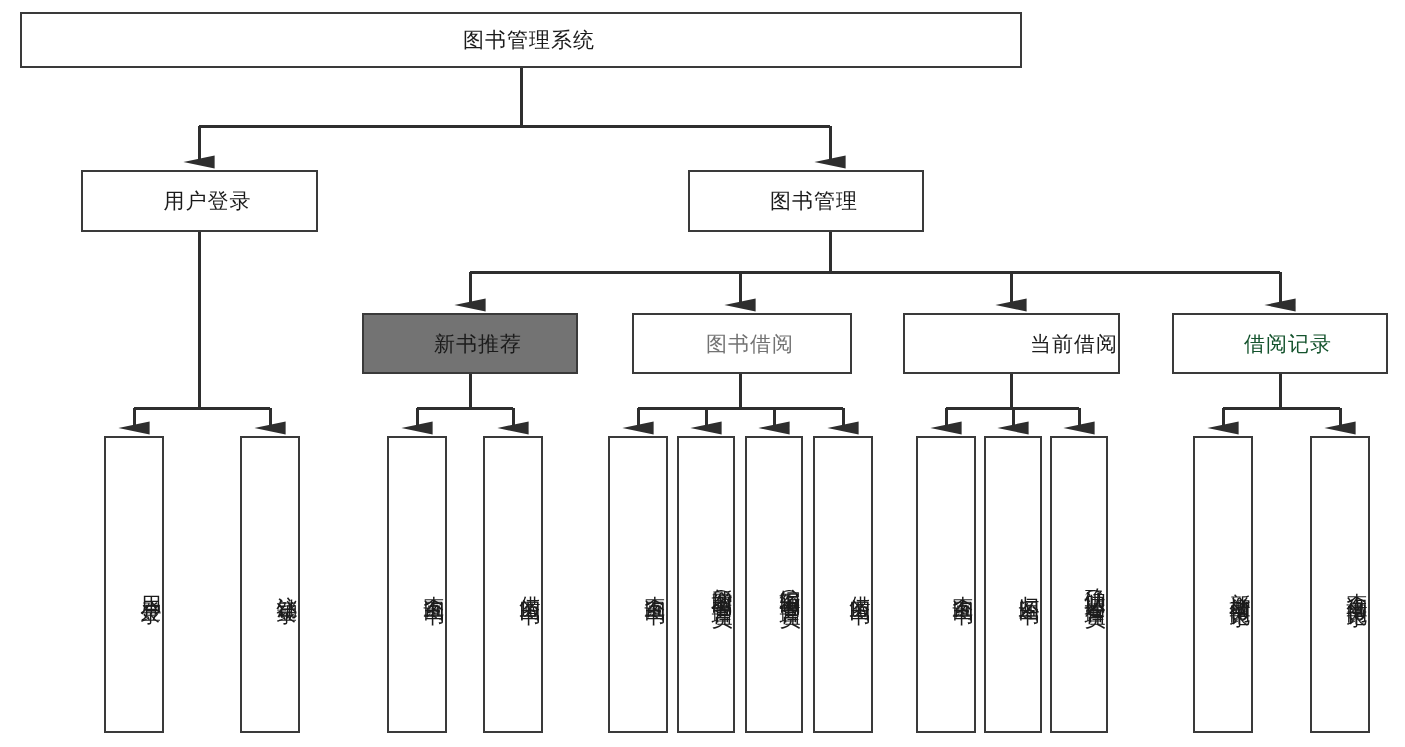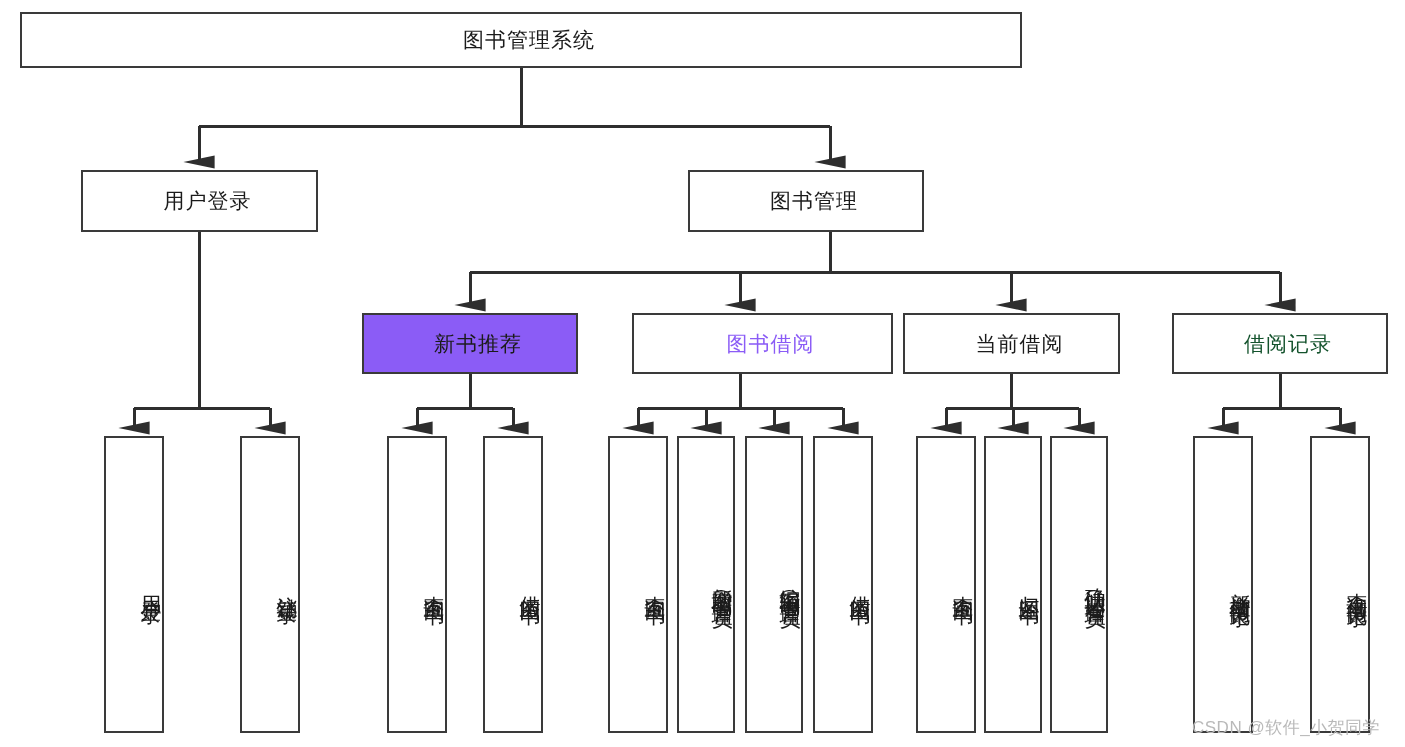--- a/index.html
+++ b/index.html
@@ -126,27 +126,27 @@
     <span>图书管理系统</span>
   </div>
 
   <div class="node horiz" id="node-l2-0" style="left: 81px; top: 170px; width: 237px; height: 62px; border-color: rgb(58, 58, 58); background: rgb(255, 255, 255); color: rgb(27, 27, 27);">
     <span>用户登录</span>
   </div>
   <div class="node horiz" id="node-l2-1" style="left: 688px; top: 170px; width: 236px; height: 62px; border-color: rgb(58, 58, 58); background: rgb(255, 255, 255); color: rgb(27, 27, 27);">
     <span>图书管理</span>
   </div>
 
-  <div class="node horiz" id="node-l3-0" style="left: 362px; top: 313px; width: 216px; height: 61px; border-color: rgb(58, 58, 58); background: #8b5cf6; color: rgb(27, 27, 27);">
+  <div class="node horiz" id="node-l3-0" style="left: 362px; top: 313px; width: 216px; height: 61px; border-color: rgb(58, 58, 58); background: #737373; color: rgb(27, 27, 27);">
     <span>新书推荐</span>
   </div>
-  <div class="node horiz" id="node-l3-1" style="left: 632px; top: 313px; width: 261px; height: 61px; border-color: rgb(58, 58, 58); background: rgb(255, 255, 255); color: #8b5cf6;">
+  <div class="node horiz" id="node-l3-1" style="left: 632px; top: 313px; width: 220px; height: 61px; border-color: rgb(58, 58, 58); background: rgb(255, 255, 255); color: #737373;">
     <span>图书借阅</span>
   </div>
-  <div class="node horiz" id="node-l3-2" style="left: 903px; top: 313px; width: 217px; height: 61px; border-color: rgb(58, 58, 58); background: rgb(255, 255, 255); color: rgb(27, 27, 27);">
+  <div class="node horiz" id="node-l3-2" style="left: 903px; top: 313px; width: 217px; height: 61px; border-color: rgb(58, 58, 58); background: rgb(255, 255, 255); color: rgb(27, 27, 27); justify-content: flex-end;">
     <span>当前借阅</span>
   </div>
   <div class="node horiz" id="node-l3-3" style="left: 1172px; top: 313px; width: 216px; height: 61px; border-color: rgb(58, 58, 58); background: rgb(255, 255, 255); color: #14532d;">
     <span>借阅记录</span>
   </div>
 
   <div class="node vert" id="node-leaf-0" style="left: 104px; top: 436px; width: 60px; height: 297px; border-color: rgb(58, 58, 58); background: rgb(255, 255, 255); color: rgb(27, 27, 27);">
     <span class="vtext">用户登录</span>
   </div>
   <div class="node vert" id="node-leaf-1" style="left: 240px; top: 436px; width: 60px; height: 297px; border-color: rgb(58, 58, 58); background: rgb(255, 255, 255); color: rgb(27, 27, 27);">
@@ -179,15 +179,14 @@
   <div class="node vert" id="node-leaf-10" style="left: 1050px; top: 436px; width: 58px; height: 297px; border-color: rgb(58, 58, 58); background: rgb(255, 255, 255); color: rgb(27, 27, 27);">
     <span class="vtext">确认归还（管理员）</span>
   </div>
   <div class="node vert" id="node-leaf-11" style="left: 1193px; top: 436px; width: 60px; height: 297px; border-color: rgb(58, 58, 58); background: rgb(255, 255, 255); color: rgb(27, 27, 27);">
     <span class="vtext">新增借阅记录</span>
   </div>
   <div class="node vert" id="node-leaf-12" style="left: 1310px; top: 436px; width: 60px; height: 297px; border-color: rgb(58, 58, 58); background: rgb(255, 255, 255); color: rgb(27, 27, 27);">
     <span class="vtext">查询借阅记录</span>
   </div>
 
-  <div class="watermark" id="watermark" style="left: 1192px; top: 716px; color: rgb(185, 185, 185);">CSDN @软件_小贺同学</div>
 
 </div>
 
 </body></html>

